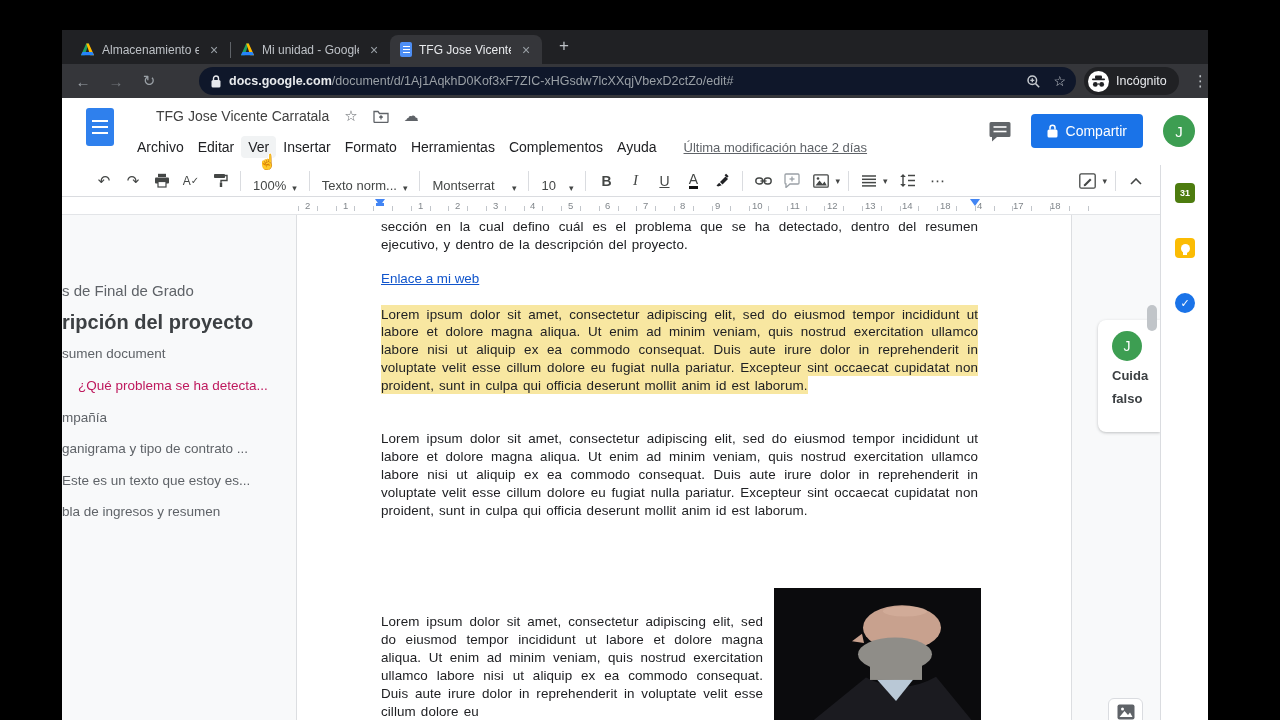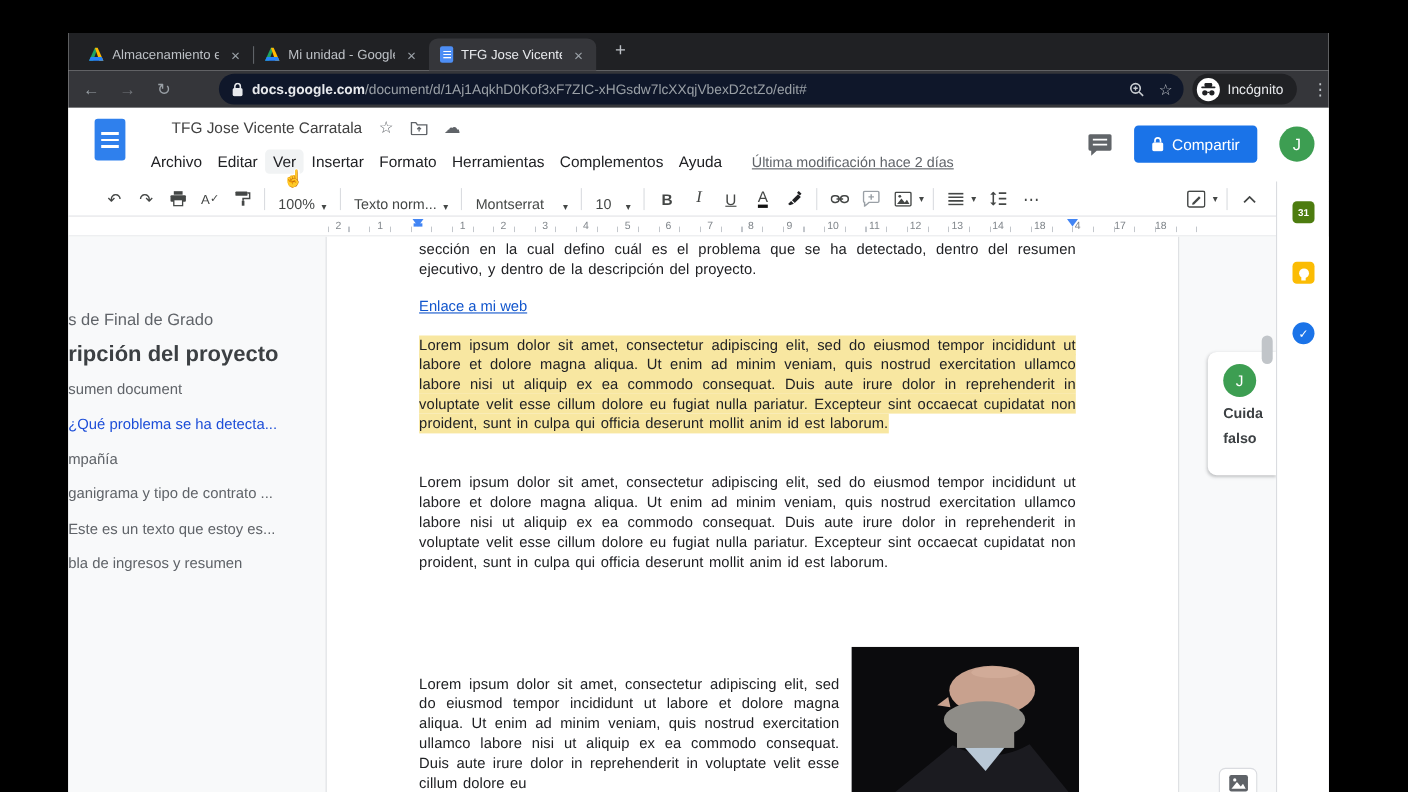--- a/index.html
+++ b/index.html
@@ -92,21 +92,21 @@
   .marker-bar { position:absolute; top:-3px; left:-4px; width:8px; height:3px; background:#4285f4; }
 
   
   .content { position:absolute; left:0; top:185px; width:1146px; height:505px; background:#f8f9fa;
     overflow:hidden; }
   .outline { position:absolute; left:0; top:60px; width:230px; }
   .o-item { height:31.6px; display:flex; align-items:center; font-size:13.5px; color:#5f6368;
     white-space:nowrap; overflow:hidden; }
   .o-item.lvl1 { font-size:15px; }
   .o-item.heading { font-size:20px; color:#3c4043; font-weight:bold; }
-  .o-item.active { color:#1d4ed8; }
+  .o-item.active { color:#be185d;margin-left:16px; }
 
   .page { position:absolute; left:234px; top:0; width:776px; height:505px; background:#fff;
     border-left:1px solid #dcdee1; border-right:1px solid #dcdee1; overflow:hidden; }
   .doc-p { position:absolute; left:84px; width:597px; font-size:13.4px; line-height:17.9px;
     color:#202124; text-align:justify; letter-spacing:0.1px; word-spacing:1.2px; }
   .doc-link { position:absolute; left:84px; top:56px; font-size:13.4px; color:#1155cc;
     text-decoration:underline; }
   .hl span { background:#f8e7a1; padding:1.5px 0; }
   .doc-img { position:absolute; left:477px; top:373px; width:207px; height:140px; }
   .wrap-p { left:84px; top:398px; width:382px; }

